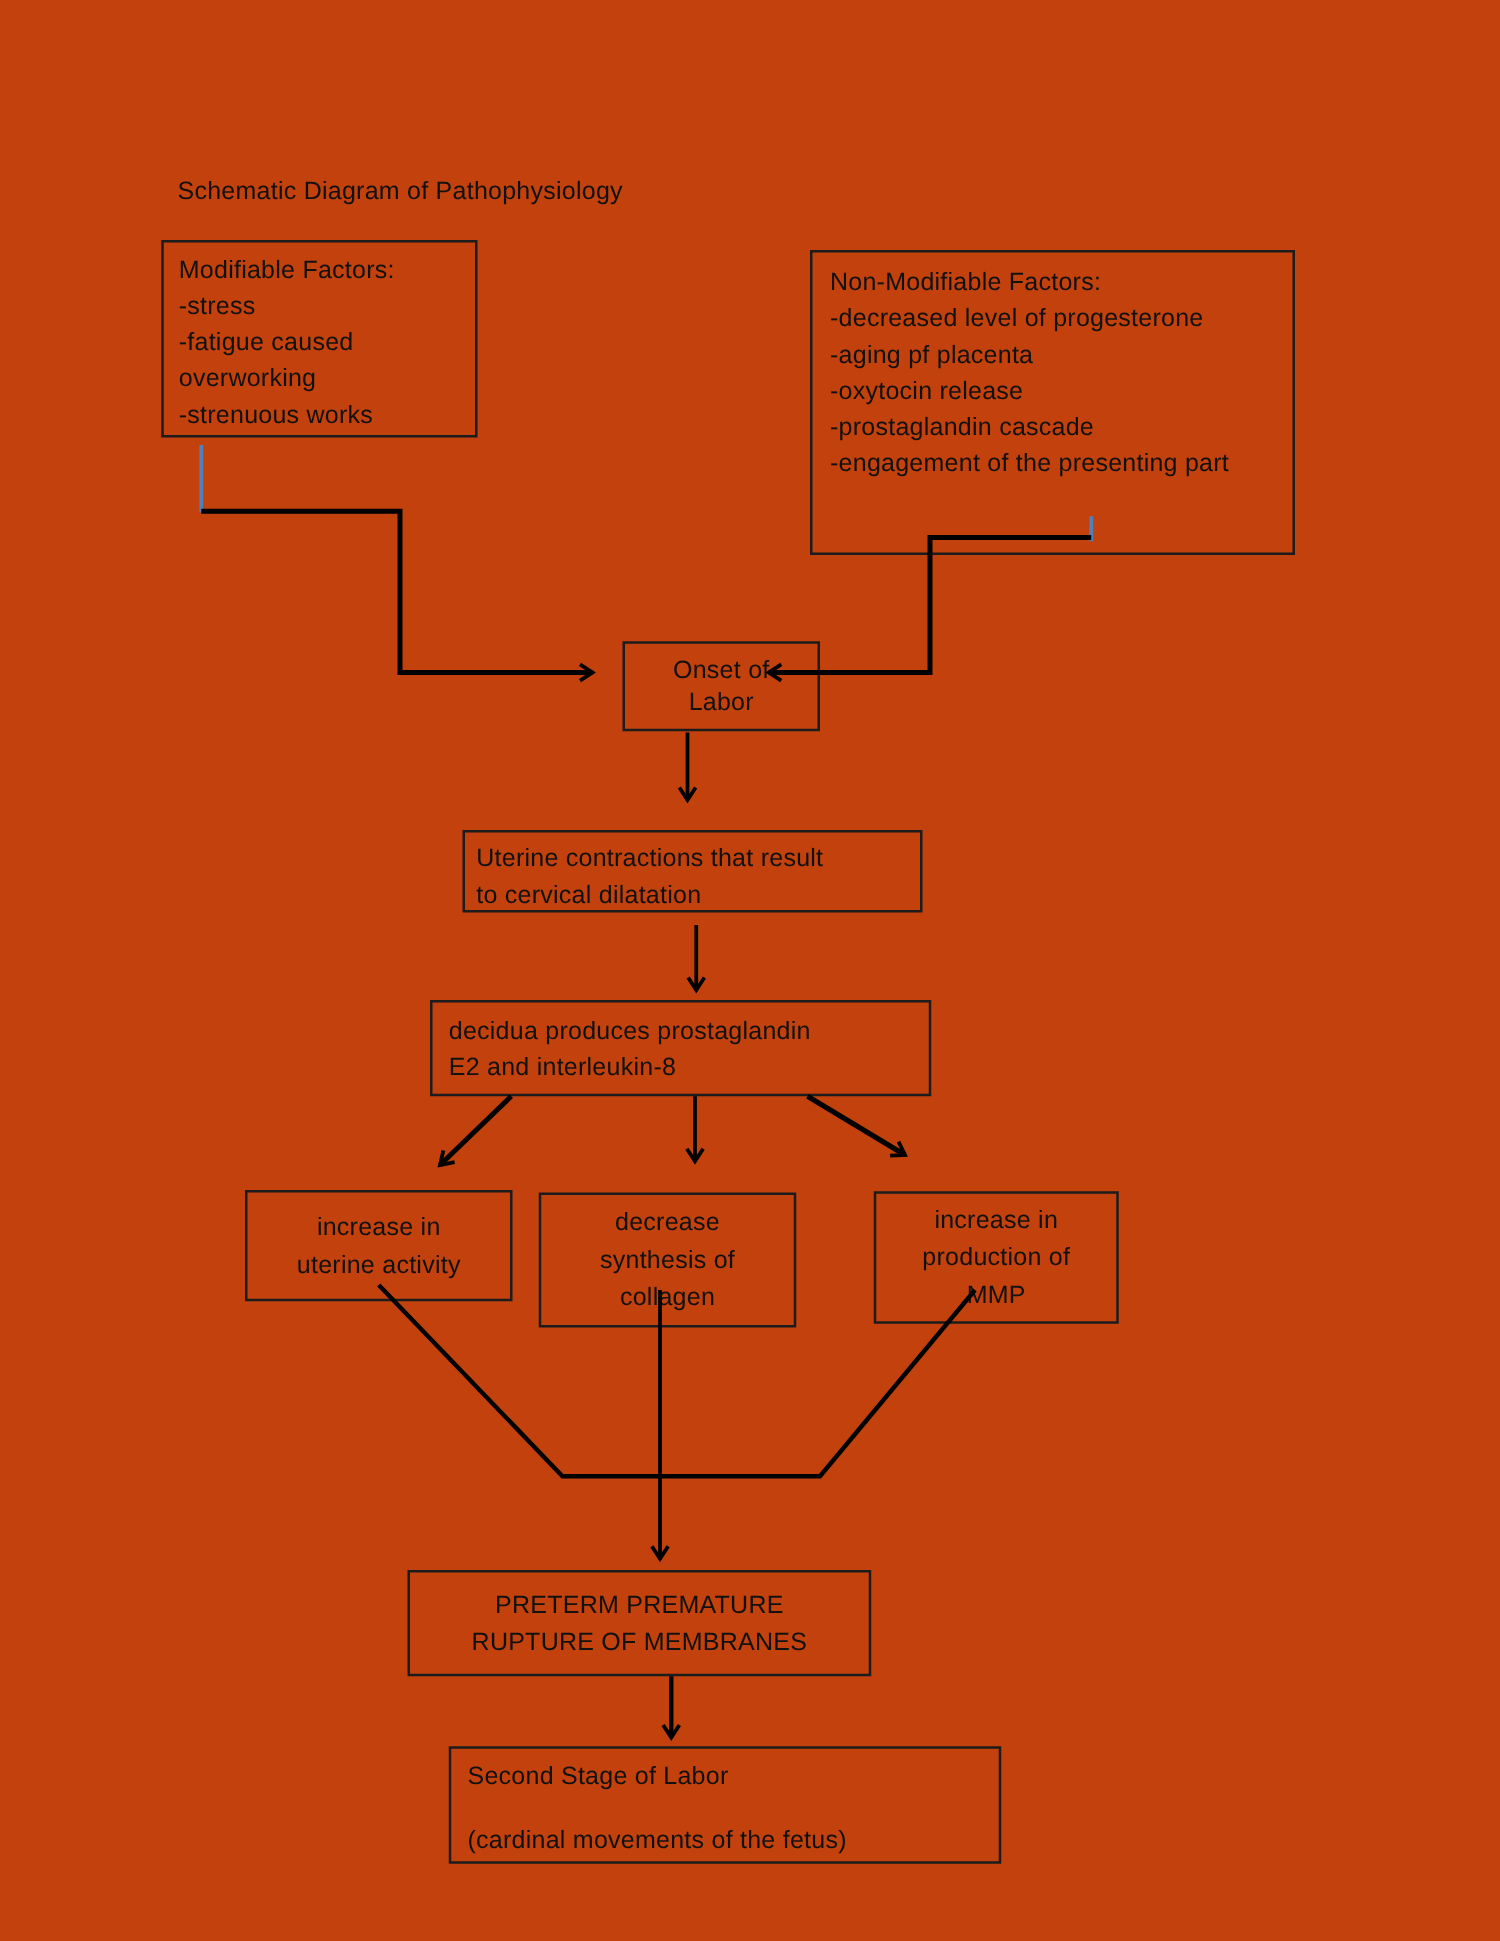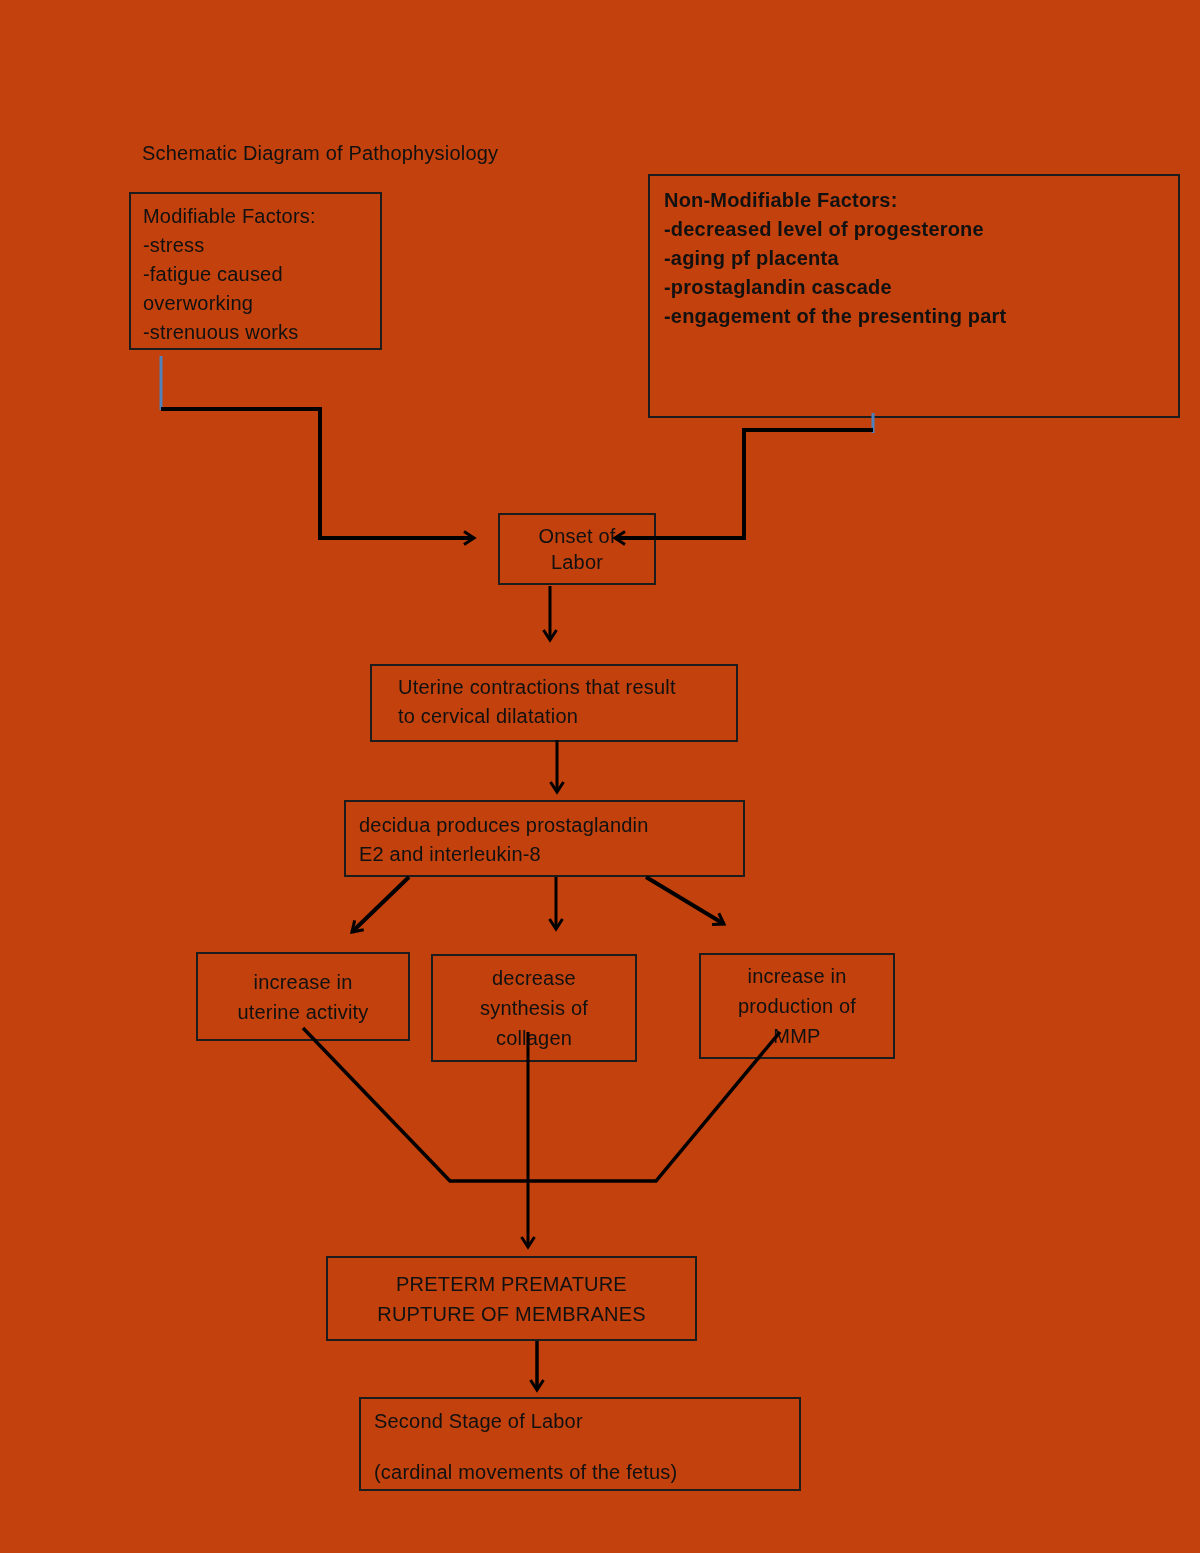--- a/index.html
+++ b/index.html
@@ -32,23 +32,23 @@
     display:flex;flex-direction:column;
     justify-content:center;align-items:center;
     text-align:center;
   }
   #connectors{
     position:absolute;left:0;top:0;
     pointer-events:none;
   }
   
   #box-modifiable     {left:129px;top:192px;width:253px;height:158px;}
-  #box-nonmodifiable  {left:648px;top:174px;width:532px;height:244px;padding:10px 14px;font-weight:bold;}
+  #box-nonmodifiable  {left:648px;top:200px;width:388px;height:244px;padding:10px 14px;}
   #box-onset          {left:498px;top:513px;width:158px;height:72px;line-height:26px;}
-  #box-uterine        {left:370px;top:664px;width:368px;height:78px;padding:7px 26px;}
+  #box-uterine        {left:370px;top:664px;width:368px;height:66px;padding:7px 9px;}
   #box-decidua        {left:344px;top:800px;width:401px;height:77px;padding:9px 13px;}
   #box-activity       {left:196px;top:952px;width:214px;height:89px;line-height:30px;}
   #box-collagen       {left:431px;top:954px;width:206px;height:108px;line-height:30px;}
   #box-mmp            {left:699px;top:953px;width:196px;height:106px;line-height:30px;}
   #box-pprom          {left:326px;top:1256px;width:371px;height:85px;line-height:30px;}
   #box-secondstage    {left:359px;top:1397px;width:442px;height:94px;padding:8px 13px;}
   #box-secondstage .ln2{margin-top:22px;}
 </style>
 </head>
 <body>
@@ -62,20 +62,21 @@
     <div class="ln">-stress</div>
     <div class="ln">-fatigue caused</div>
     <div class="ln">overworking</div>
     <div class="ln">-strenuous works</div>
   </div>
 
   <div class="box" id="box-nonmodifiable">
     <div class="ln">Non-Modifiable Factors:</div>
     <div class="ln">-decreased level of progesterone</div>
     <div class="ln">-aging pf placenta</div>
+    <div class="ln">-oxytocin release</div>
     <div class="ln">-prostaglandin cascade</div>
     <div class="ln">-engagement of the presenting part</div>
   </div>
 
   <div class="box center" id="box-onset">
     <div class="ln">Onset of</div>
     <div class="ln">Labor</div>
   </div>
 
   <div class="box" id="box-uterine">

